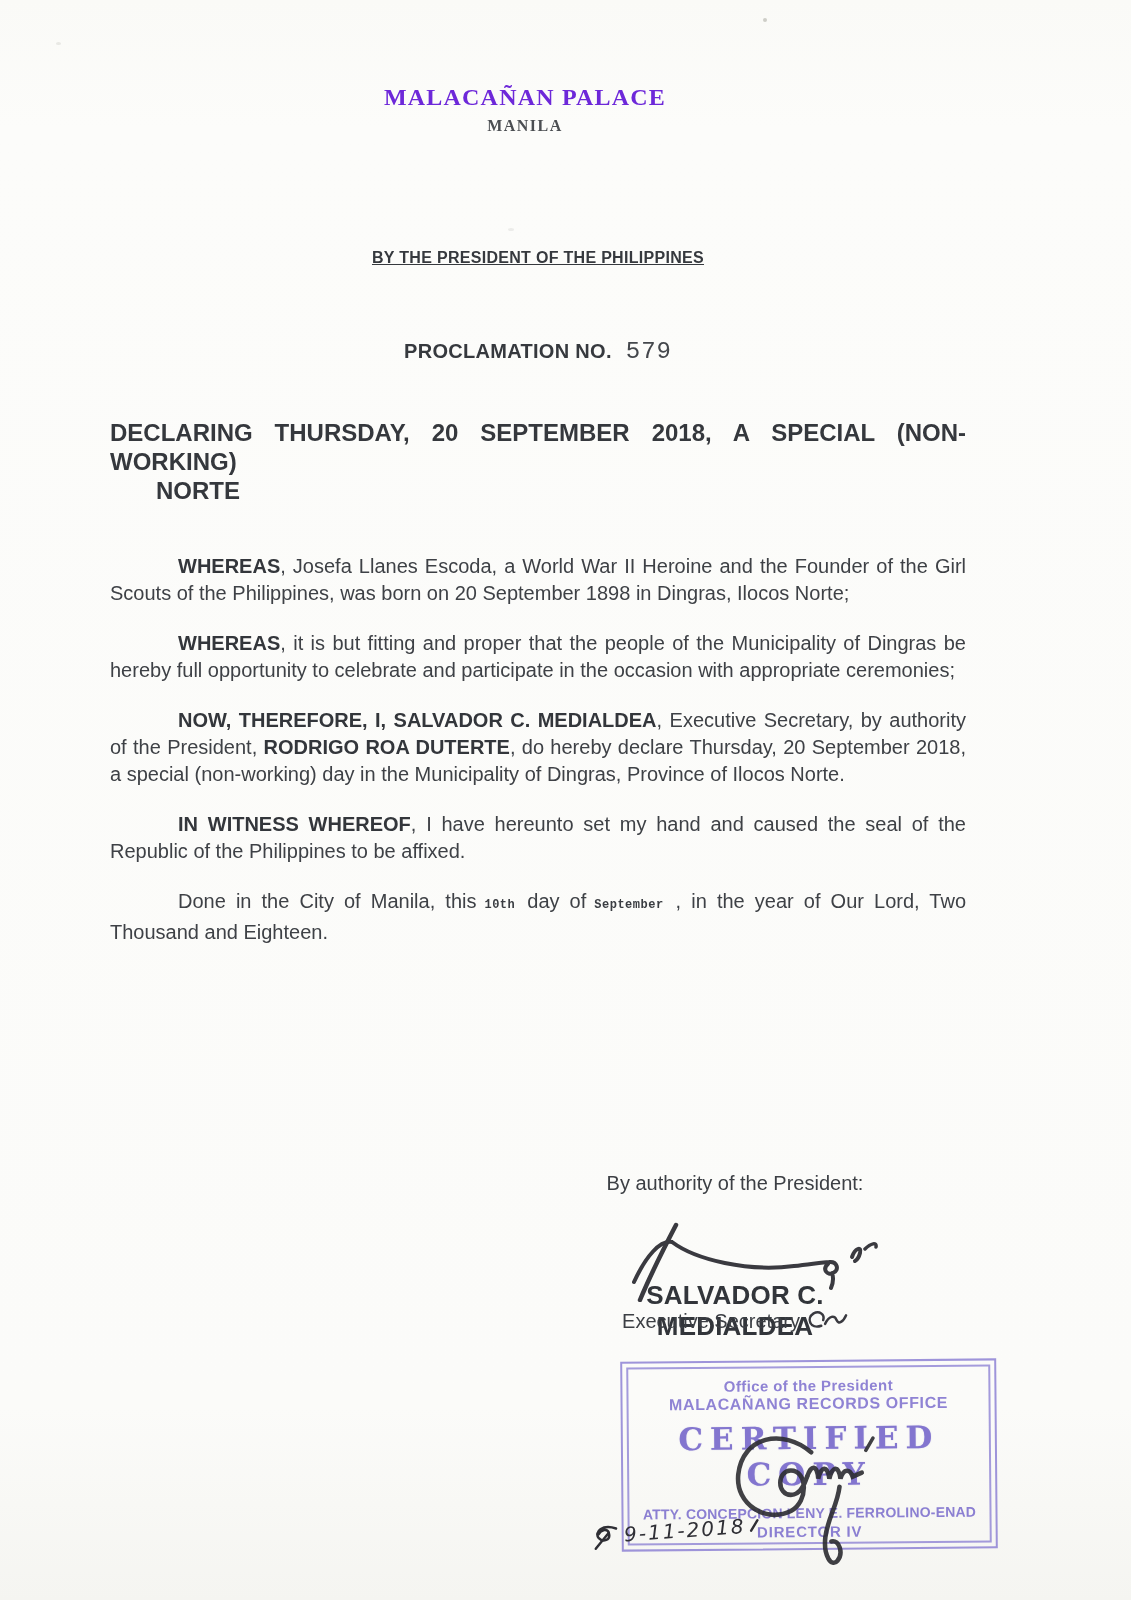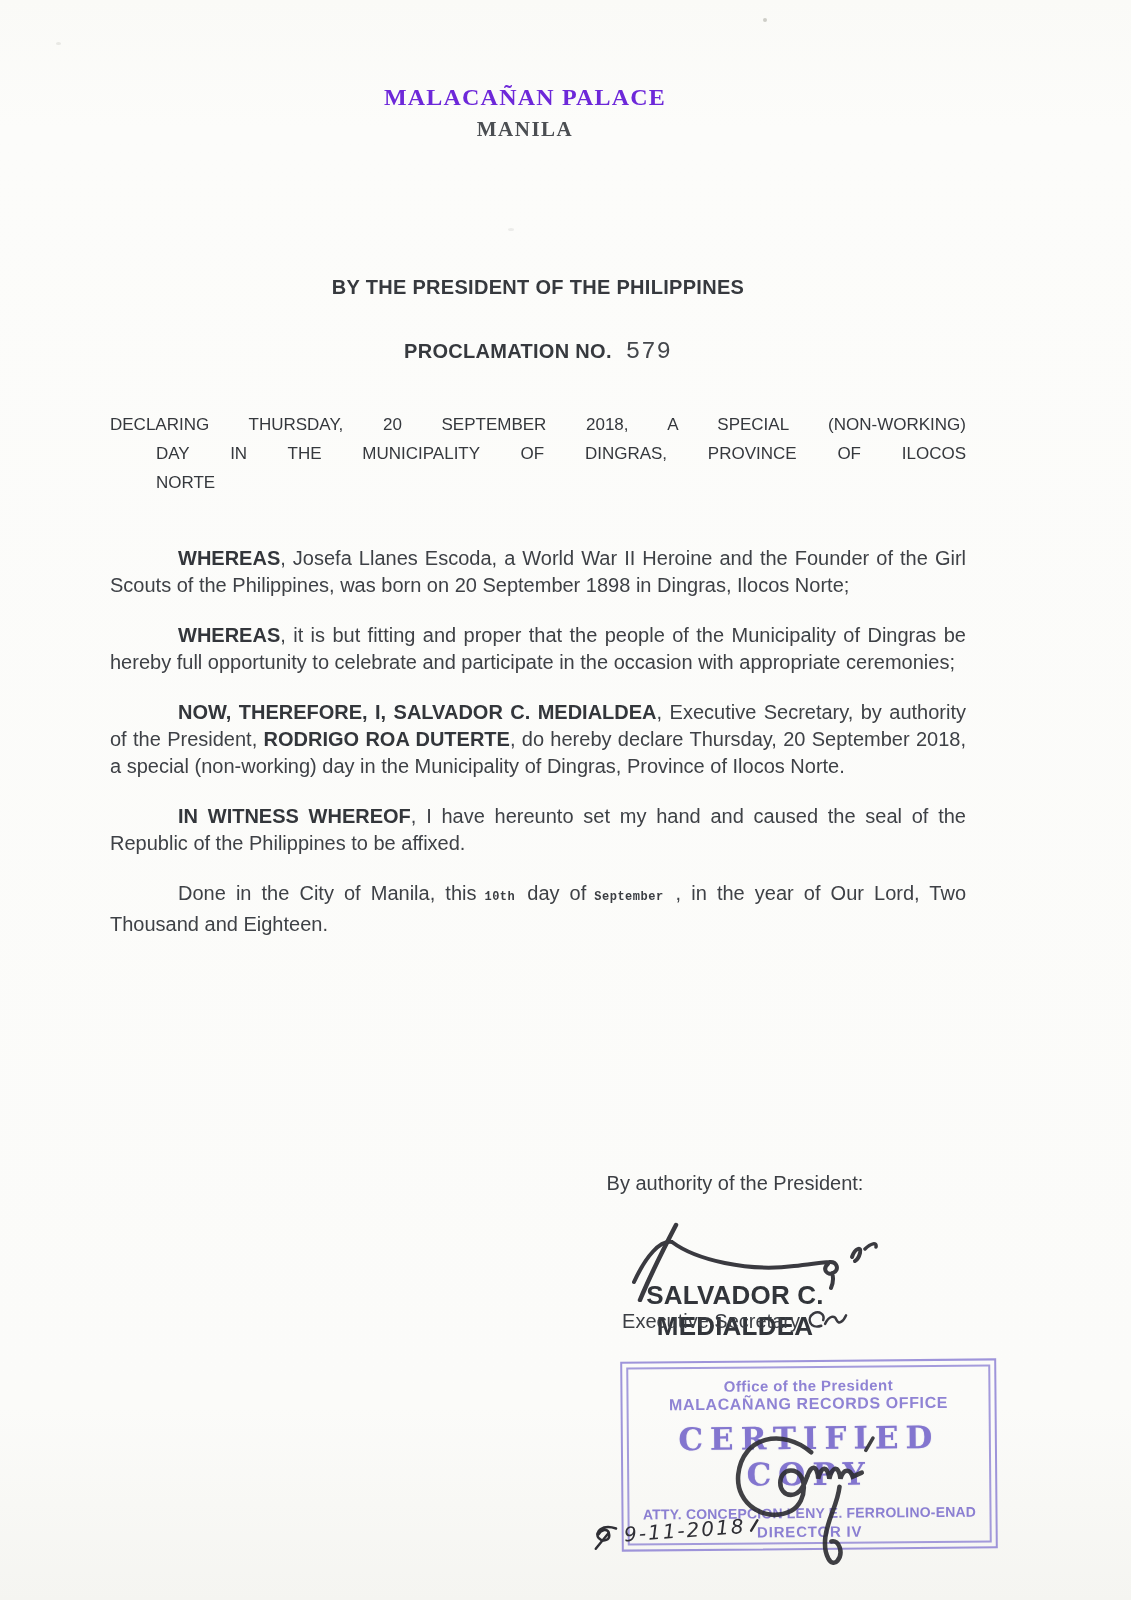--- a/index.html
+++ b/index.html
@@ -9,31 +9,31 @@
     font-family:"Liberation Sans",sans-serif;
     color:#3e4146;
     position:relative;
     overflow:hidden;
   }
   .page{position:absolute;inset:0;}
   
   .letterhead{position:absolute;left:110px;width:830px;text-align:center;}
   .palace{top:84px;font-family:"Liberation Serif",serif;font-size:24px;font-weight:600;
           letter-spacing:1.2px;color:#6d28d9;}
-  .manila{top:117px;font-family:"Liberation Serif",serif;font-size:21px;font-weight:700;
+  .manila{top:117px;font-family:"Liberation Serif",serif;font-size:16px;font-weight:700;
           letter-spacing:1.5px;color:#4b4e52;}
   
   .heading{position:absolute;left:110px;width:856px;text-align:center;font-weight:700;color:#36393e;}
-  .byline{top:276px;font-size:20px;letter-spacing:.3px;}
+  .byline{top:249px;font-size:16px;letter-spacing:.3px;text-decoration:underline;}
   .procline{top:338px;font-size:20px;letter-spacing:.3px;}
   .proc-number{font-family:"Liberation Mono","DejaVu Sans Mono",monospace;font-weight:500;
                font-size:24px;color:#44474c;margin-left:14px;letter-spacing:1px;}
   
   .content{position:absolute;left:110px;top:410px;width:856px;}
-  .title-block{font-weight:400;font-size:17px;line-height:29px;color:#35383d;margin:0 0 48px 0;}
+  .title-block{font-weight:700;font-size:24px;line-height:29px;color:#35383d;margin:8px 0 48px 0;}
   .title-line{text-align:justify;text-align-last:justify;}
   .title-line:not(:first-child){padding-left:46px;}
   .title-line.last{text-align-last:left;}
   .para{font-size:20px;line-height:27px;text-align:justify;text-indent:68px;margin:0 0 23px 0;}
   .para .b{font-weight:700;color:#33363b;}
   .para .typed{font-family:Liberation Mono, monospace;font-weight:600;
                font-size:12px;letter-spacing:.5px;margin:0 12px 0 8px;color:#3a3d42;}
   
   .sig-block{position:absolute;left:584px;top:1172px;width:302px;height:170px;}
   .authority{position:absolute;top:0;width:100%;text-align:center;font-size:20px;color:#3c3f44;}
@@ -79,21 +79,20 @@
   <div class="letterhead manila">MANILA</div>
 
   <div class="heading byline">BY THE PRESIDENT OF THE PHILIPPINES</div>
   <div class="heading procline">
     <span>PROCLAMATION NO.</span><span class="proc-number">579</span>
   </div>
 
   <div class="content">
     <div class="title-block">
         <div class="title-line">DECLARING THURSDAY, 20 SEPTEMBER 2018, A SPECIAL (NON-WORKING)</div>
-        <div class="title-line">DAY IN THE MUNICIPALITY OF DINGRAS, PROVINCE OF ILOCOS</div>
         <div class="title-line last">NORTE</div>
       </div>
     <div>
         <p class="para"><span class="b">WHEREAS</span><span>, Josefa Llanes Escoda, a World War II Heroine and the Founder of the Girl Scouts of the Philippines, was born on 20 September 1898 in Dingras, Ilocos Norte;</span></p>
         <p class="para"><span class="b">WHEREAS</span><span>, it is but fitting and proper that the people of the Municipality of Dingras be hereby full opportunity to celebrate and participate in the occasion with appropriate ceremonies;</span></p>
         <p class="para"><span class="b">NOW, THEREFORE, I, SALVADOR C. MEDIALDEA</span><span>, Executive Secretary, by authority of the President, </span><span class="b">RODRIGO ROA DUTERTE</span><span>, do hereby declare Thursday, 20 September 2018, a special (non-working) day in the Municipality of Dingras, Province of Ilocos Norte.</span></p>
         <p class="para"><span class="b">IN WITNESS WHEREOF</span><span>, I have hereunto set my hand and caused the seal of the Republic of the Philippines to be affixed.</span></p>
         <p class="para"><span>Done in the City of Manila, this</span><span class="typed">10th</span><span>day of</span><span class="typed">September</span><span>, in the year of Our Lord, Two Thousand and Eighteen.</span></p>
       </div>
   </div>

